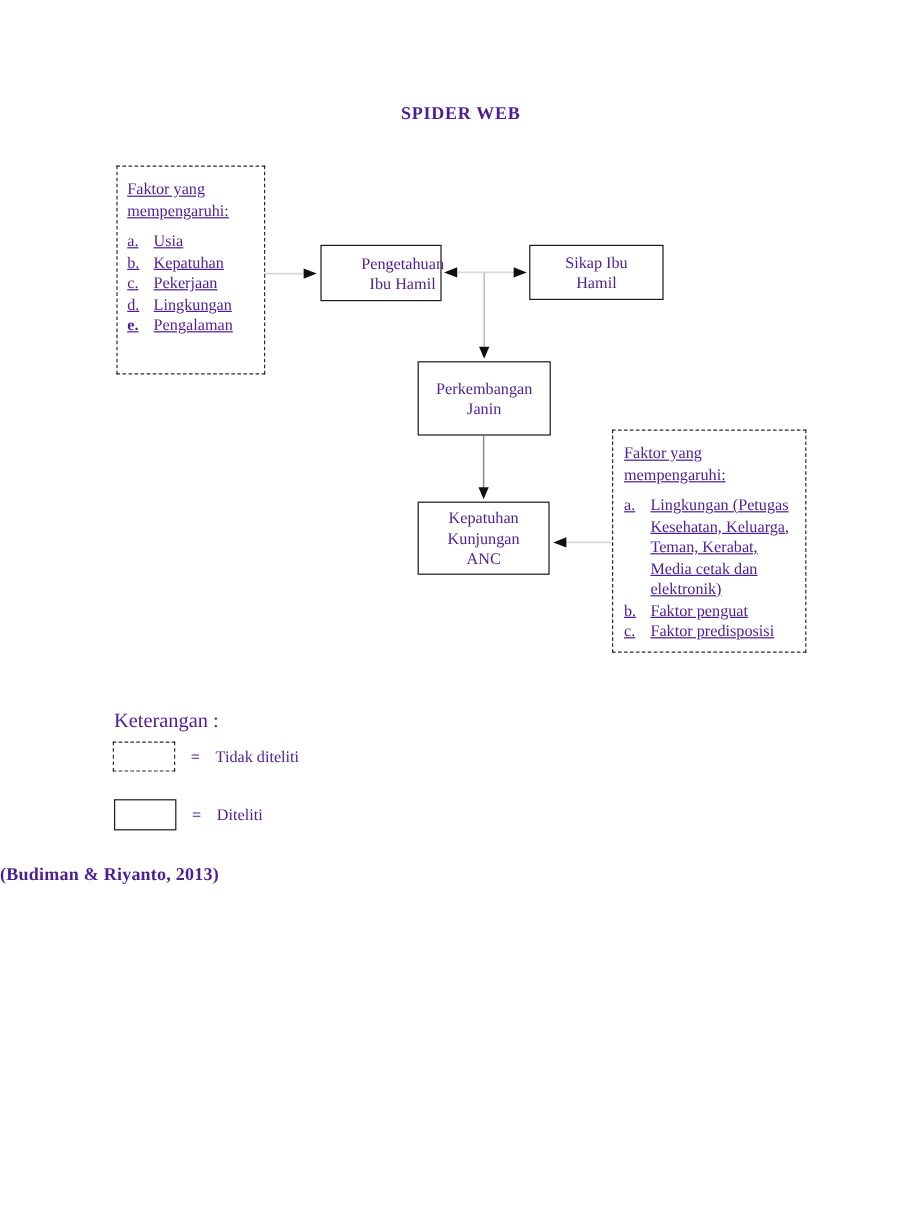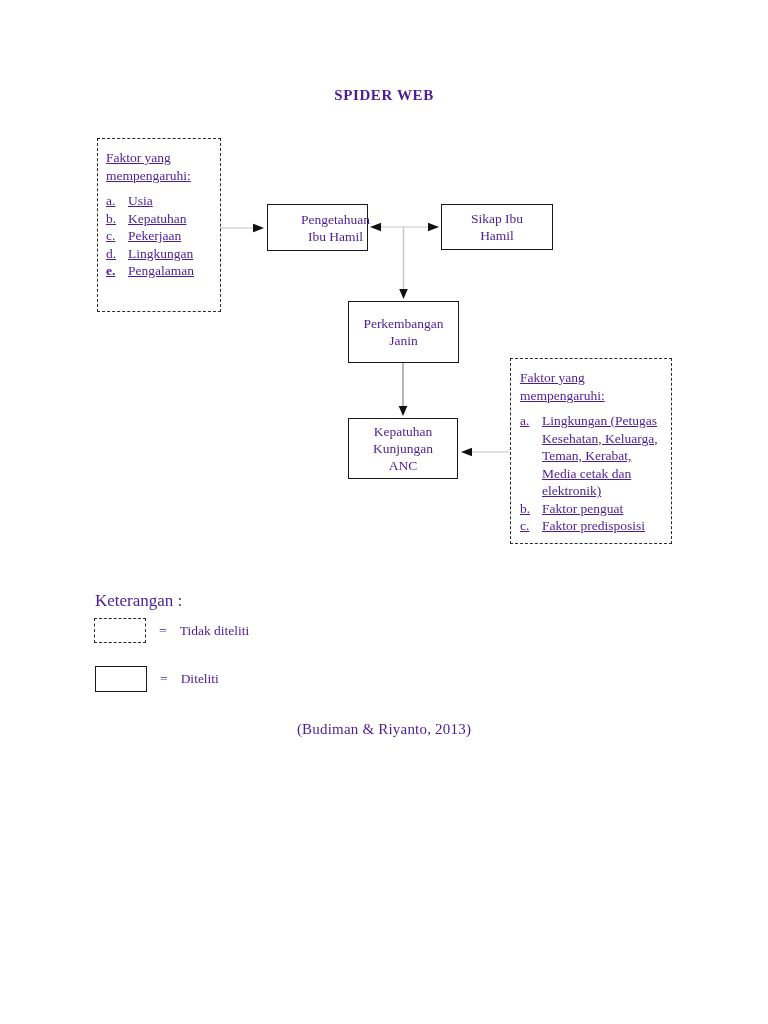--- a/index.html
+++ b/index.html
@@ -67,23 +67,23 @@
     background: #ffffff;
   }
   .legend-row .symbol.dashed-sym { height: 25px; border: 1.6px dashed #2a2a2a; }
   .legend-row .symbol.solid-sym  { height: 26px; border: 1.5px solid  #1a1a1a; }
   .legend-row .equals { margin-left: 13px; }
   .legend-row .lbl { margin-left: 13px; }
   .citation {
     position: absolute;
     left: 0; right: 0; top: 721px;
     margin: 0;
-    text-align: center;
+    text-align: left;
     font-size: 15px;
-    font-weight: normal;
+    font-weight: bold;
     letter-spacing: 0.2px;
   }
 </style>
 </head>
 <body>
 
 <div class="page">
 
   <h1 class="title">SPIDER WEB</h1>
 

